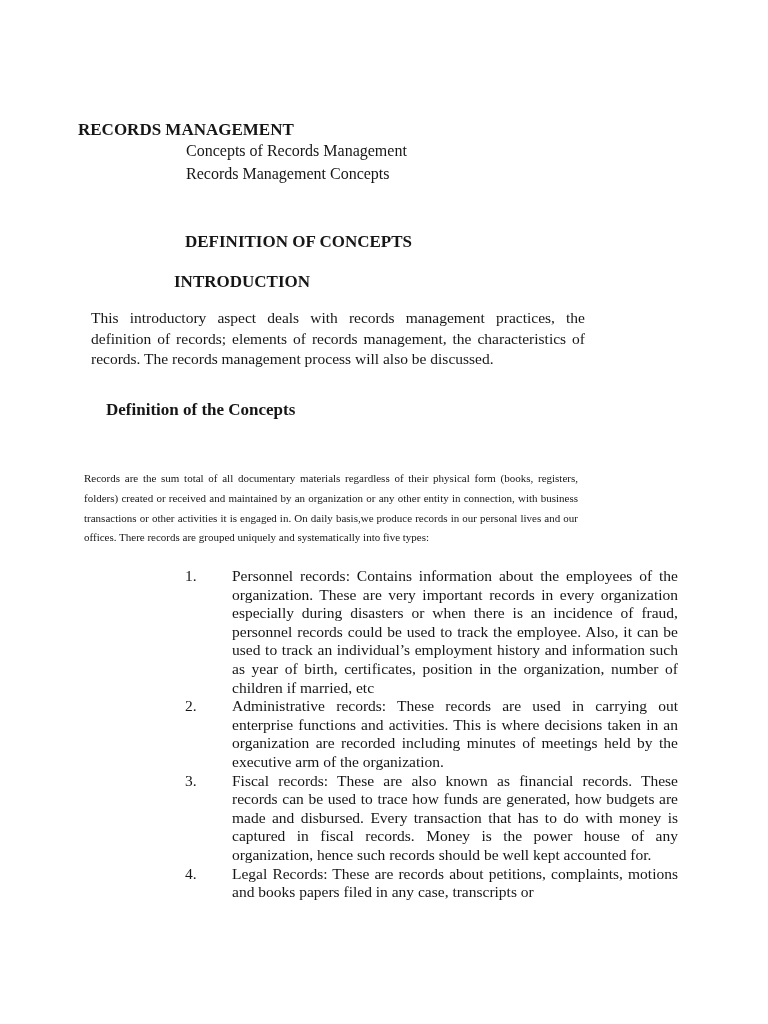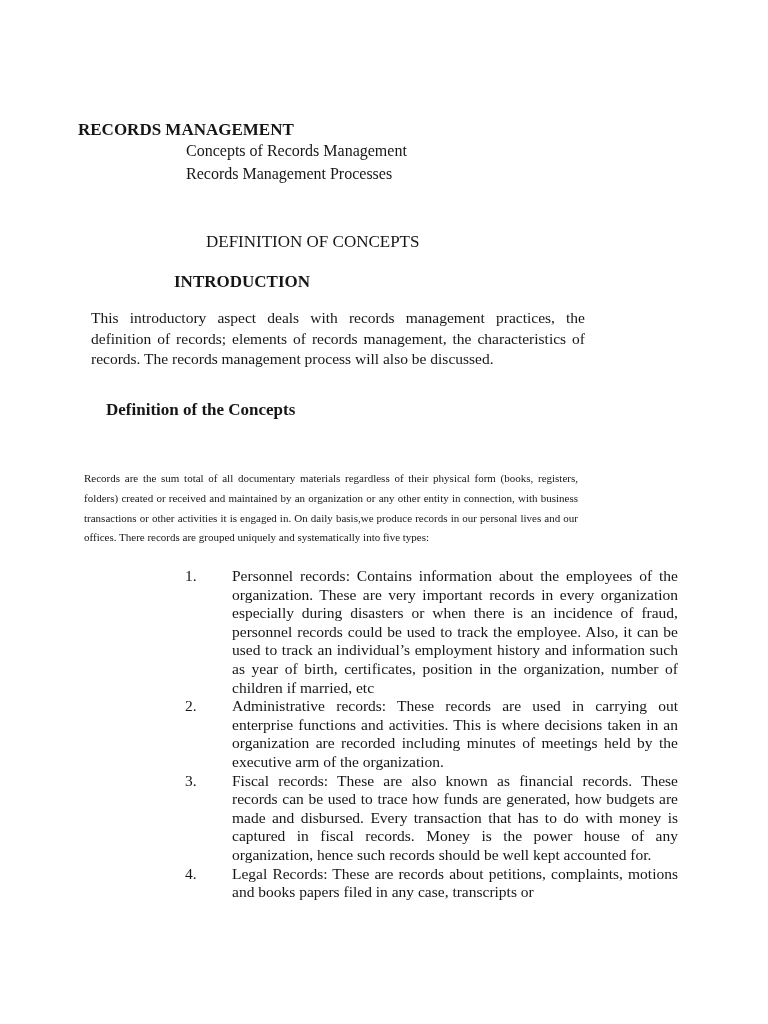--- a/index.html
+++ b/index.html
@@ -29,23 +29,22 @@
     left: 186px;
     top: 139px;
     font-size: 16px;
     line-height: 23px;
   }
   .concepts-heading {
     position: absolute;
     left: 185px;
     top: 232px;
     font-size: 17px;
-    font-weight: normal;
+    font-weight: bold;
     white-space: nowrap;
-    margin-left: 21px;
   }
   .introduction-heading {
     position: absolute;
     left: 140px;
     top: 272px;
     font-size: 17px;
     font-weight: bold;
     white-space: nowrap;
     margin-left: 34px;
   }
@@ -99,21 +98,21 @@
 </style>
 </head>
 <body>
 
 <div class="page">
 
   <div class="doc-title">RECORDS MANAGEMENT</div>
 
   <div class="subtitle-block">
     <div>Concepts of Records Management</div>
-    <div>Records Management Processes</div>
+    <div>Records Management Concepts</div>
   </div>
 
   <div class="concepts-heading">DEFINITION OF CONCEPTS</div>
 
   <div class="introduction-heading">INTRODUCTION</div>
 
   <div class="intro-paragraph">This introductory aspect deals with records management practices, the definition of records; elements of records management, the characteristics of records. The records management process will also be discussed.</div>
 
   <div class="records-heading">Definition of the Concepts</div>
 

